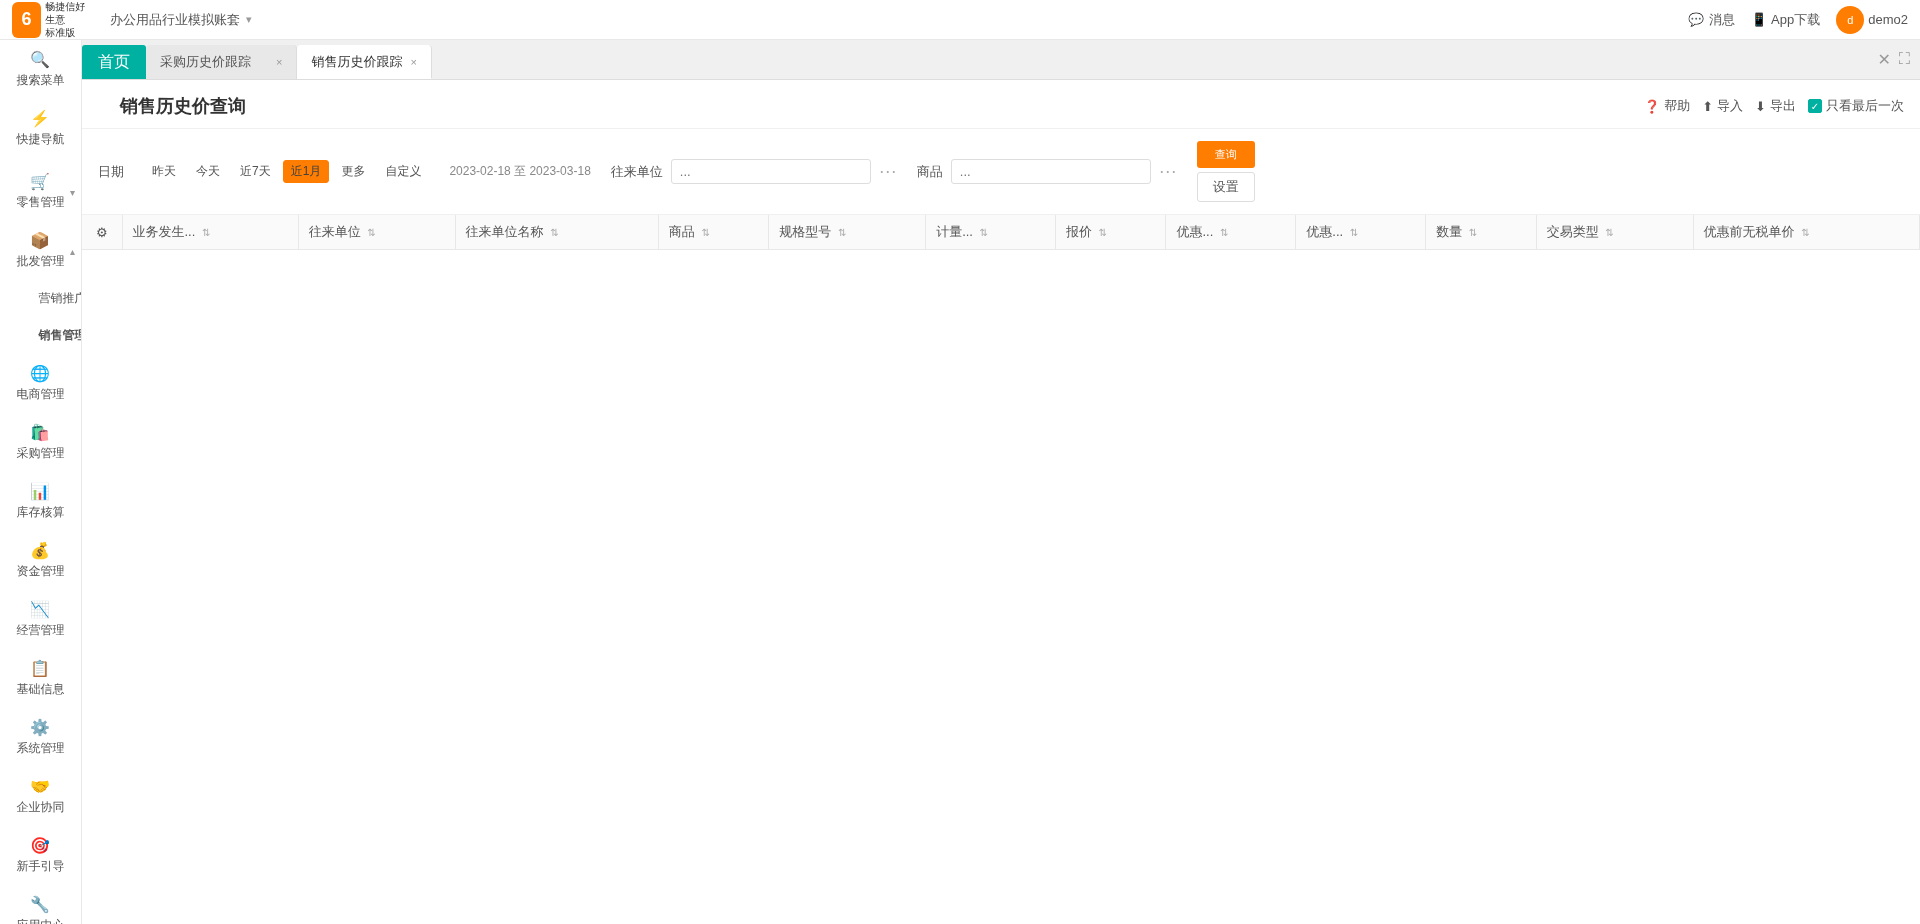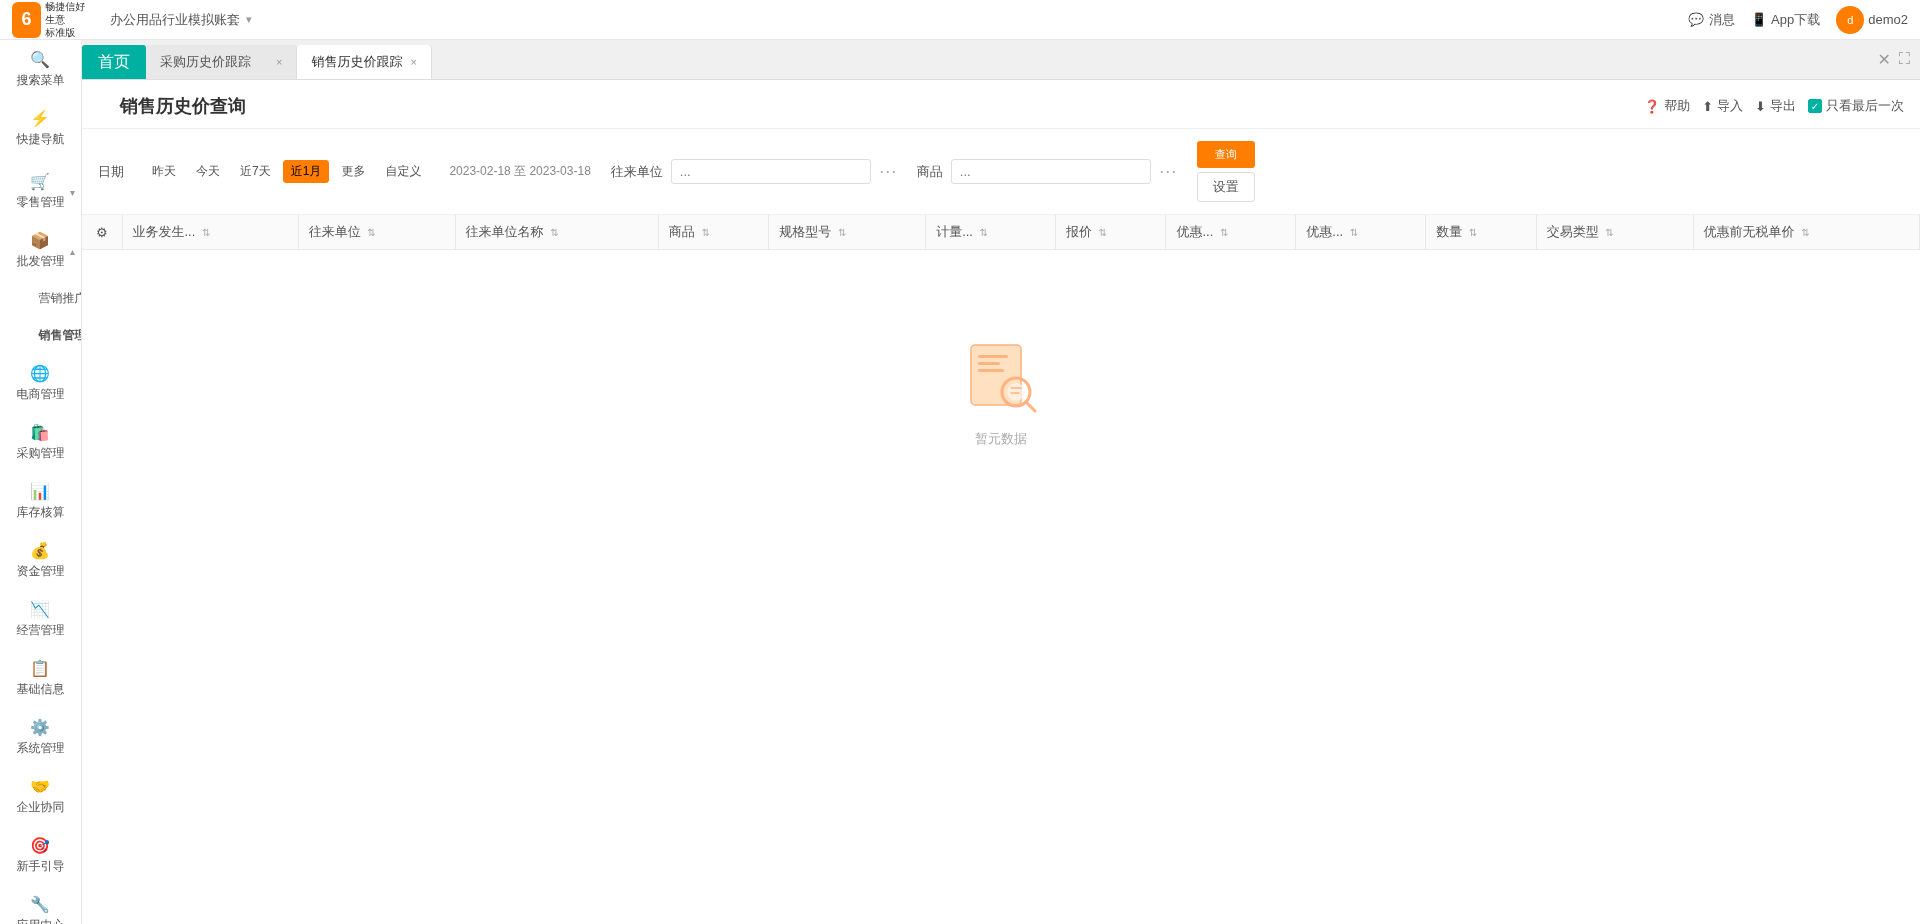--- a/index.html
+++ b/index.html
@@ -279,21 +279,21 @@
     .date-btn {
       padding: 2px 7px;
       border-radius: 3px;
       font-size: 12px;
       color: #555;
       cursor: pointer;
       border: 1px solid transparent;
     }
     .date-btn.active {
       background: #ff7d00;
-      color: #000000;
+      color: #404040;
       border-color: #ff7d00;
     }
     .date-range-text {
       font-size: 12px;
       color: #888;
       margin-left: 0;
     }
     .filter-input-group {
       display: flex;
       align-items: center;
@@ -624,33 +624,16 @@
                 <span>优惠前无税单价</span>
                 <span class="sort-icon">⇅</span>
               </th>
             </tr>
           </thead>
           <tbody>
           </tbody>
         </table>
       </div>
 
-      <div class="empty-state">
-        <svg class="empty-illustration" viewBox="0 0 100 100" xmlns="http://www.w3.org/2000/svg">
-
-          <rect x="20" y="15" width="50" height="60" rx="4" fill="#ffe0c0" stroke="#ffb380" stroke-width="1.5"></rect>
-          <rect x="27" y="25" width="30" height="3" rx="1.5" fill="#ffb380"></rect>
-          <rect x="27" y="32" width="22" height="3" rx="1.5" fill="#ffb380"></rect>
-          <rect x="27" y="39" width="26" height="3" rx="1.5" fill="#ffb380"></rect>
-
-          <circle cx="65" cy="62" r="14" fill="none" stroke="#ffb380" stroke-width="3"></circle>
-          <circle cx="65" cy="62" r="9" fill="#fff5ee" opacity="0.7"></circle>
-          <line x1="75" y1="72" x2="84" y2="81" stroke="#ffb380" stroke-width="3" stroke-linecap="round"></line>
-
-          <line x1="60" y1="58" x2="70" y2="58" stroke="#ffb380" stroke-width="1.5" stroke-linecap="round"></line>
-          <line x1="60" y1="63" x2="68" y2="63" stroke="#ffb380" stroke-width="1.5" stroke-linecap="round"></line>
-        </svg>
-        <span class="empty-text">暂元数据</span>
-      </div>
 
     </div>
   </div>
 </div>
 
 </body></html>

